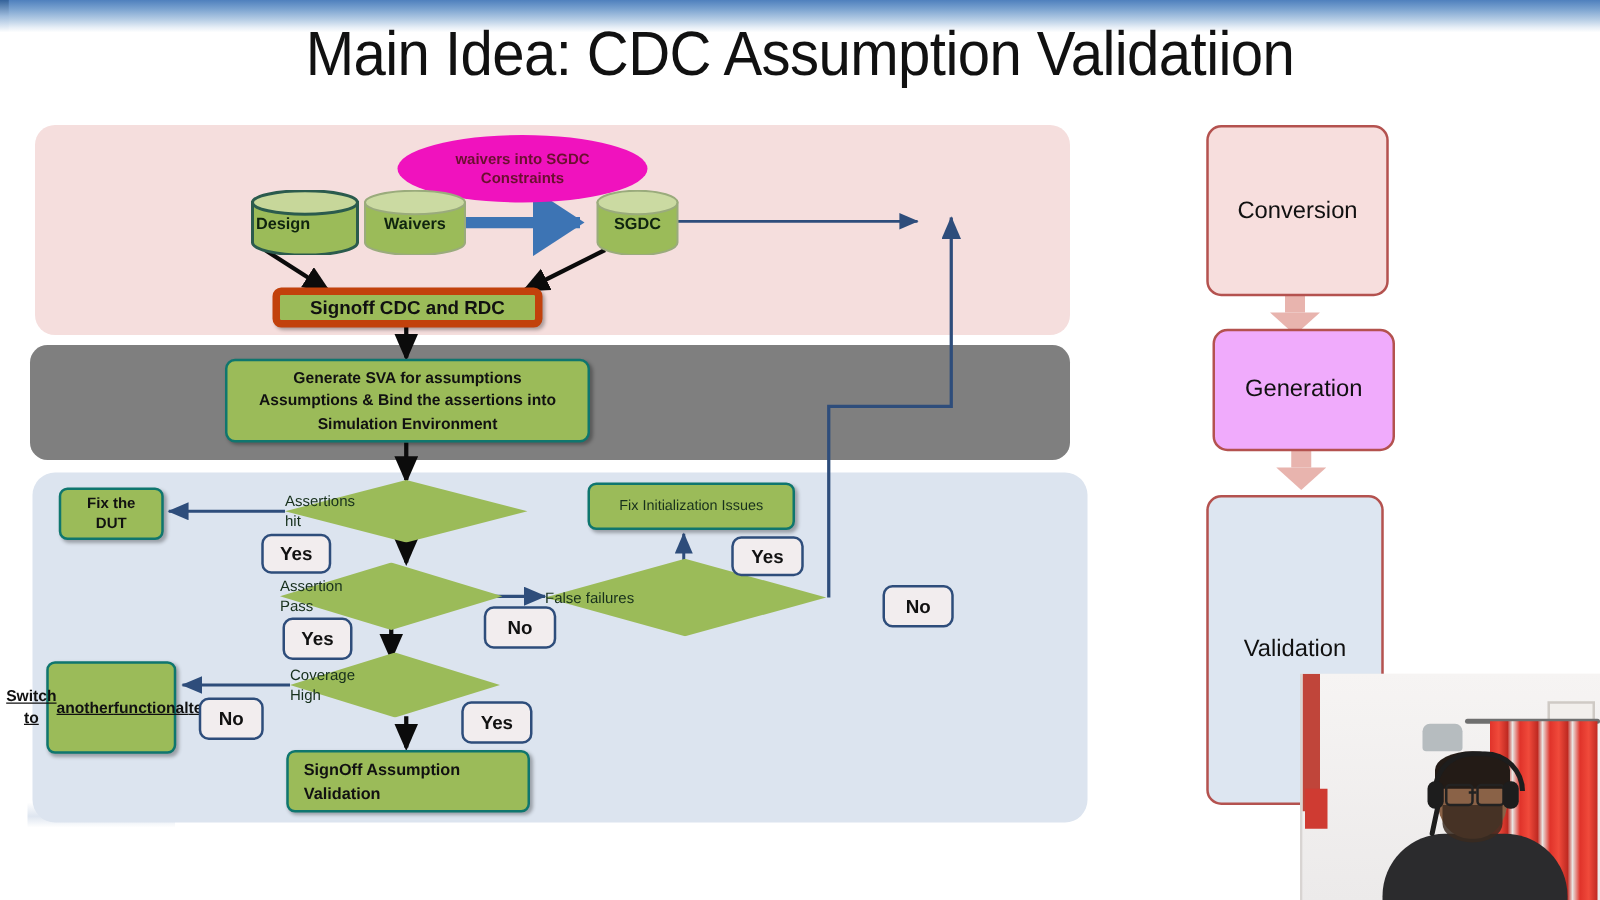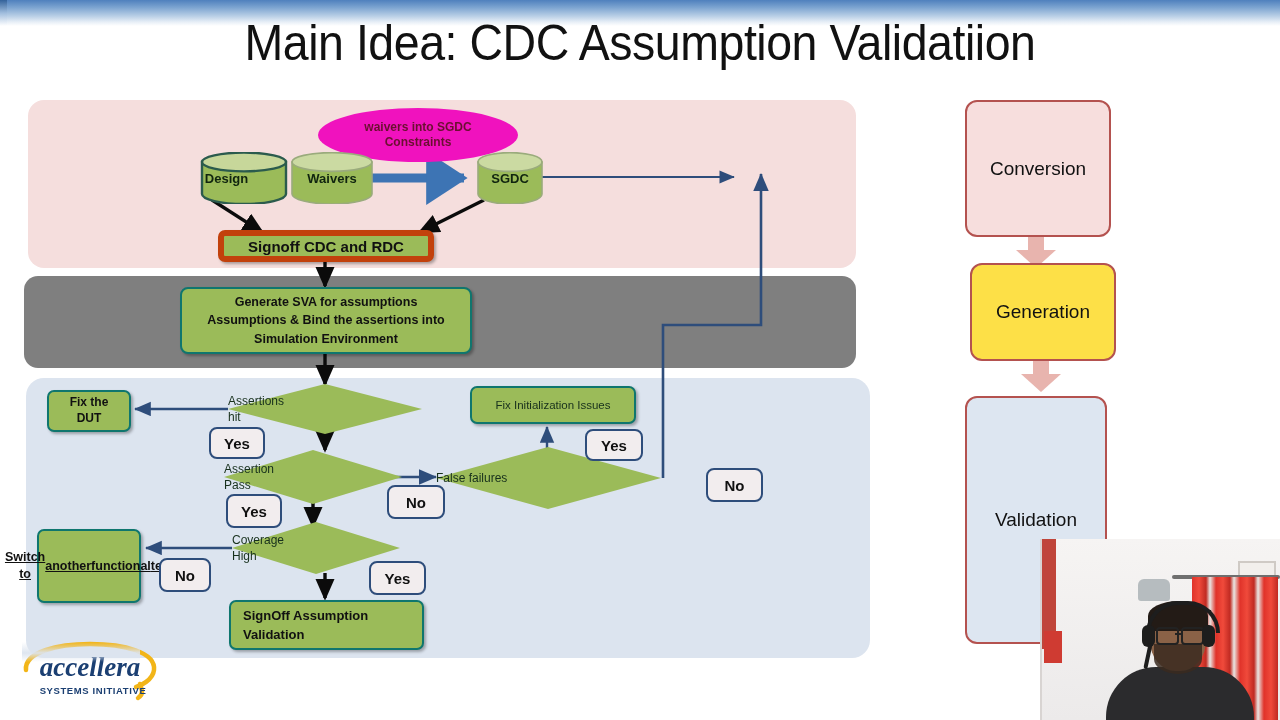--- a/index.html
+++ b/index.html
@@ -80,21 +80,21 @@
   
   #wires{position:absolute;left:0;top:0;width:1280px;height:720px;pointer-events:none;}
 
   
   .stagebox{
     position:absolute;border:2px solid #b4524f;border-radius:12px;
     display:flex;align-items:center;justify-content:center;
     font-size:19px;color:#111;
   }
   .stage-conversion{left:965px;top:100px;width:142px;height:133px;background:#f7dedd;}
-  .stage-generation{left:970px;top:263px;width:142px;height:94px;background:#fde047;}
+  .stage-generation{left:970px;top:263px;width:142px;height:94px;background:#f0abfc;}
   .stage-validation{left:965px;top:396px;width:138px;height:244px;background:#dde6f1;}
 
   
   .logo{position:absolute;left:18px;top:640px;width:150px;height:64px;}
   .logo .si{
     position:absolute;left:10px;top:45px;width:130px;text-align:center;
     font-size:9.5px;font-weight:bold;color:#1b3f72;letter-spacing:.6px;
   }
   .logo-mask{
     position:absolute;left:22px;top:642px;width:118px;height:20px;
@@ -321,28 +321,20 @@
   <div class="stagebox stage-conversion">
     <span>Conversion</span>
   </div>
   <div class="stagebox stage-generation">
     <span>Generation</span>
   </div>
   <div class="stagebox stage-validation">
     <span>Validation</span>
   </div>
 
-  <div class="logo">
-    <svg width="150" height="64" viewBox="0 0 150 64">
-      <path d="M8,30 C6,12 40,4 72,4 C106,4 138,12 136,30 C135,40 122,46 118,47" fill="none" stroke="#f2b518" stroke-width="4.5" stroke-linecap="round"></path>
-      <path d="M122,44 C124,50 126,54 120,58" fill="none" stroke="#f2b518" stroke-width="4.5" stroke-linecap="round"></path>
-      <text x="72" y="36" font-family="Liberation Serif, serif" font-size="27" font-weight="bold" font-style="italic" fill="#1b3f72" text-anchor="middle">accellera</text>
-    </svg>
-    <div class="si">SYSTEMS INITIATIVE</div>
-  </div>
   <div class="logo-mask"></div>
 
   <div class="webcam">
     <div class="wc-wall"></div>
     <div class="wc-redwall"></div>
     <div class="wc-redbox"></div>
     <div class="wc-shelf"></div>
     <div class="wc-rod"></div>
     <div class="wc-curtain"></div>
     <div class="wc-ac"></div>

